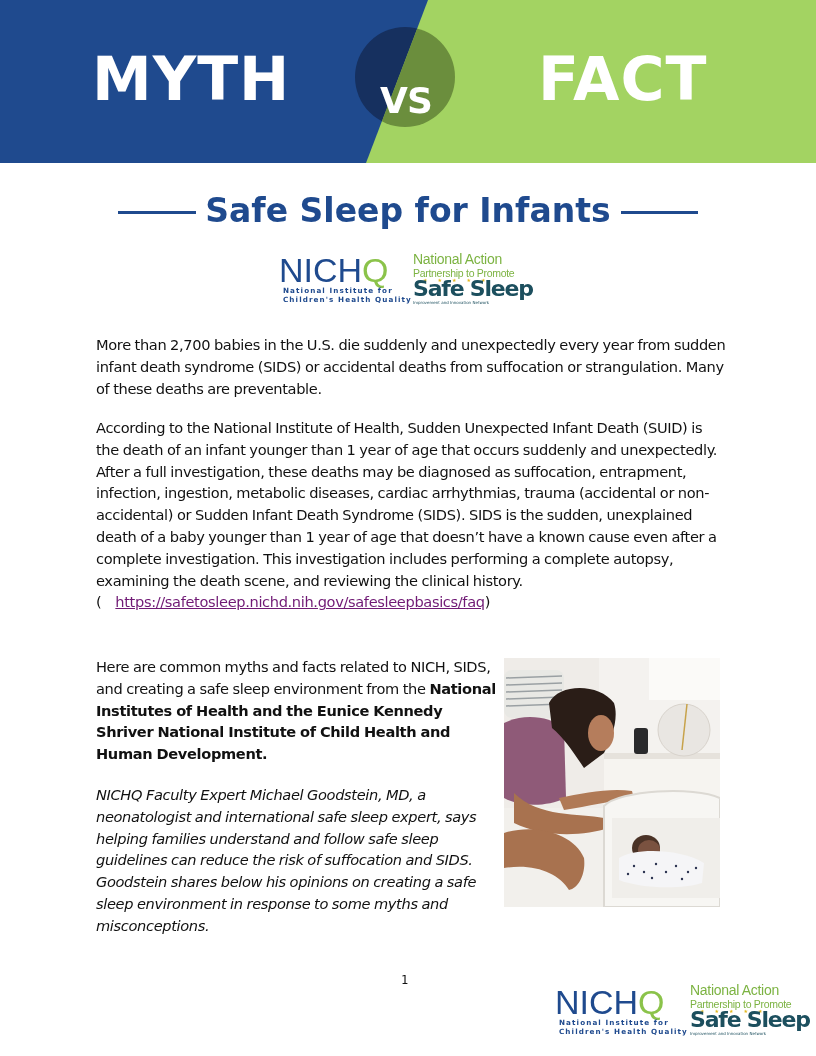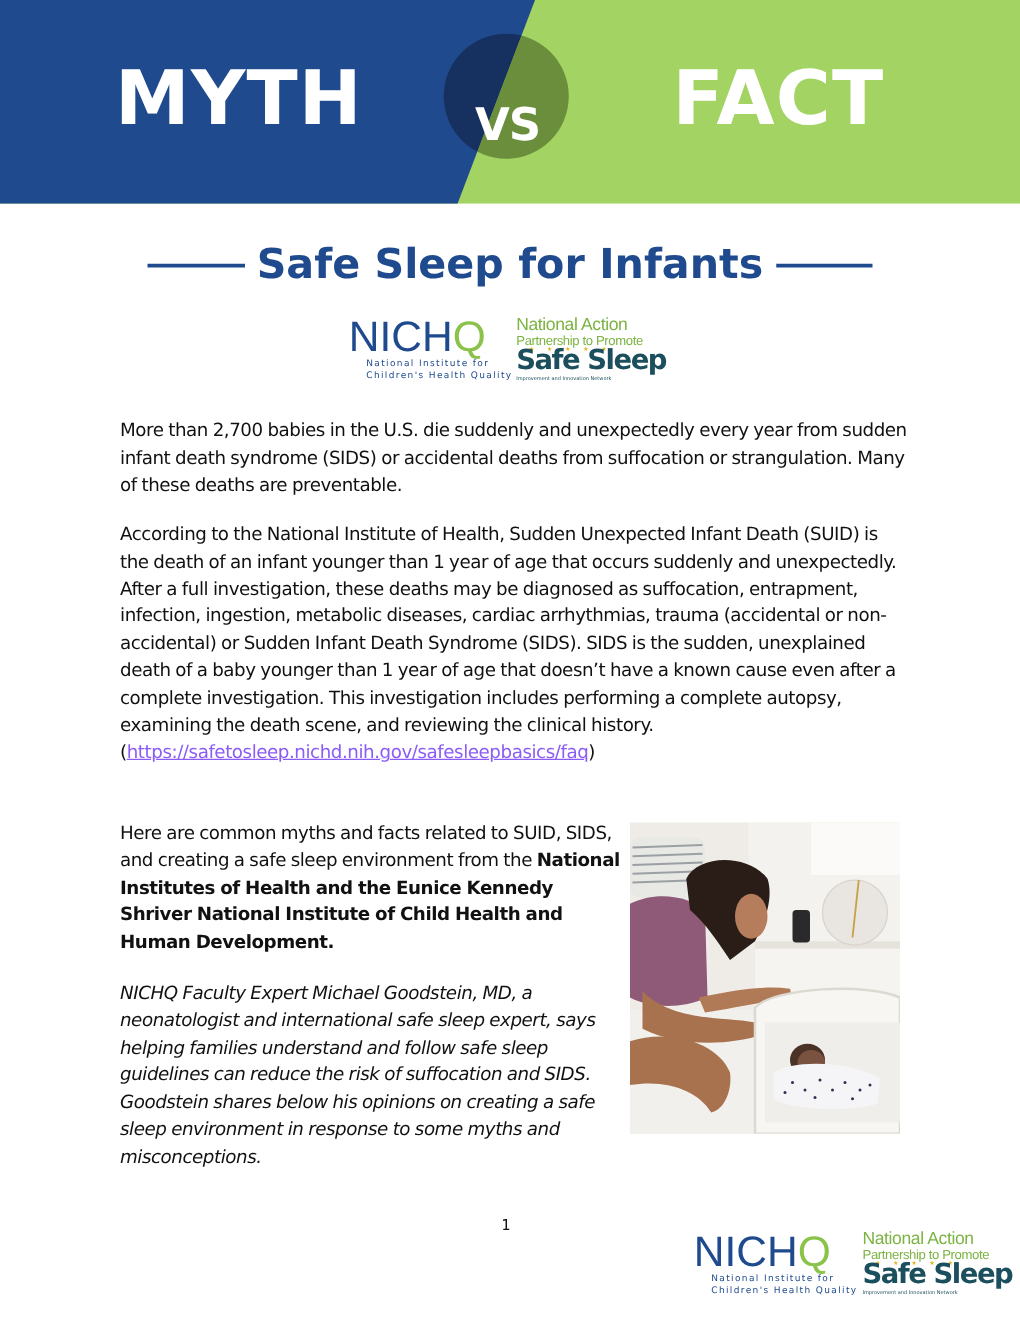--- a/index.html
+++ b/index.html
@@ -36,22 +36,22 @@
     }
 
     
     .logo-nichq { position: absolute; width: 122px; height: 54px; }
     .logo-nichq .mark {
       position: absolute; left: 0; top: 0; font-family: "Liberation Sans", sans-serif;
       font-size: 34px; line-height: 34px; color: #1F4A8E; letter-spacing: 0px; font-weight: normal;
     }
     .logo-nichq .mark .q { color: #8BC34A; }
     .logo-nichq .sub {
-      position: absolute; left: 14px; top: 33px; font-size: 7.2px; line-height: 9px;
-      color: #1F4A8E; letter-spacing: 1.1px; font-weight: normal; white-space: nowrap;
+      position: absolute; left: 4px; top: 33px; font-size: 7.2px; line-height: 9px;
+      color: #1F4A8E; letter-spacing: 1.1px; font-weight: bold; white-space: nowrap;
     }
     .logo-ss { position: absolute; width: 104px; height: 54px; }
     .logo-ss .l1 {
       position: absolute; left: 0; top: 0; font-family: "Liberation Sans", sans-serif;
       font-size: 14px; line-height: 15px; color: #7CB342; white-space: nowrap; letter-spacing: -0.3px;
     }
     .logo-ss .l2 {
       position: absolute; left: 0; top: 15px; font-family: Liberation Sans, sans-serif;
       font-size: 10.5px; line-height: 12px; color: #7CB342; white-space: nowrap; letter-spacing: -0.3px;
     }
@@ -67,21 +67,21 @@
     }
 
     
     .para {
       position: absolute; left: 96px; width: 630px;
       font-family: "DejaVu Sans", sans-serif; font-size: 14.6px; line-height: 21.8px;
       color: #111; margin: 0; letter-spacing: -0.35px; word-spacing: -0.5px;
     }
     .p1 { top: 334px; }
     .p2 { top: 417px; }
-    .p2 a { color: #8b5cf6; text-decoration: underline; }
+    .p2 a { color: #701a75; text-decoration: underline; margin-left: 14px; }
     .p3 { top: 656px; width: 405px; }
     .p3 b { font-weight: bold; }
     .p4 { top: 784px; width: 405px; font-style: italic; }
 
     
     .photo {
       position: absolute; left: 504px; top: 658px; width: 216px; height: 249px; overflow: hidden;
       background: #f1eeea;
     }
 
@@ -132,21 +132,21 @@
   <div class="l2">Partnership to Promote</div>
   <div class="dots">★★★★★</div>
   <div class="l3">Safe Sleep</div>
   <div class="l4">Improvement and Innovation Network</div>
 </div>
 
 <p class="para p1">More than 2,700 babies in the U.S. die suddenly and unexpectedly every year from sudden infant death syndrome (SIDS) or accidental deaths from suffocation or strangulation. Many of these deaths are preventable.</p>
 
 <p class="para p2"><span>According to the National Institute of Health, Sudden Unexpected Infant Death (SUID) is the death of an infant younger than 1 year of age that occurs suddenly and unexpectedly. After a full investigation, these deaths may be diagnosed as suffocation, entrapment, infection, ingestion, metabolic diseases, cardiac arrhythmias, trauma (accidental or non-accidental) or Sudden Infant Death Syndrome (SIDS).  SIDS is the sudden, unexplained death of a baby younger than 1 year of age that doesn’t have a known cause even after a complete investigation. This investigation includes performing a complete autopsy, examining the death scene, and reviewing the clinical history.</span><br><span>(</span><a href="#">https://safetosleep.nichd.nih.gov/safesleepbasics/faq</a><span>)</span></p>
 
-<p class="para p3"><span>Here are common myths and facts related to SUID, SIDS, and creating a safe sleep environment from the </span><b>National Institutes of Health and the Eunice Kennedy Shriver National Institute of Child Health and Human Development.</b></p>
+<p class="para p3"><span>Here are common myths and facts related to NICH, SIDS, and creating a safe sleep environment from the </span><b>National Institutes of Health and the Eunice Kennedy Shriver National Institute of Child Health and Human Development.</b></p>
 
 <p class="para p4">NICHQ Faculty Expert Michael Goodstein, MD, a neonatologist and international safe sleep expert, says helping families understand and follow safe sleep guidelines can reduce the risk of suffocation and SIDS. Goodstein shares below his opinions on creating a safe sleep environment in response to some myths and misconceptions.</p>
 
 <div class="photo">
   <svg width="216" height="249" viewBox="0 0 216 249">
     <rect x="0" y="0" width="216" height="249" fill="#efece8"></rect>
 
     <rect x="95" y="0" width="121" height="95" fill="#f4f2ef"></rect>
     <rect x="100" y="95" width="116" height="60" fill="#f6f4f0"></rect>
     <rect x="100" y="95" width="116" height="6" fill="#e6e2dc"></rect>

